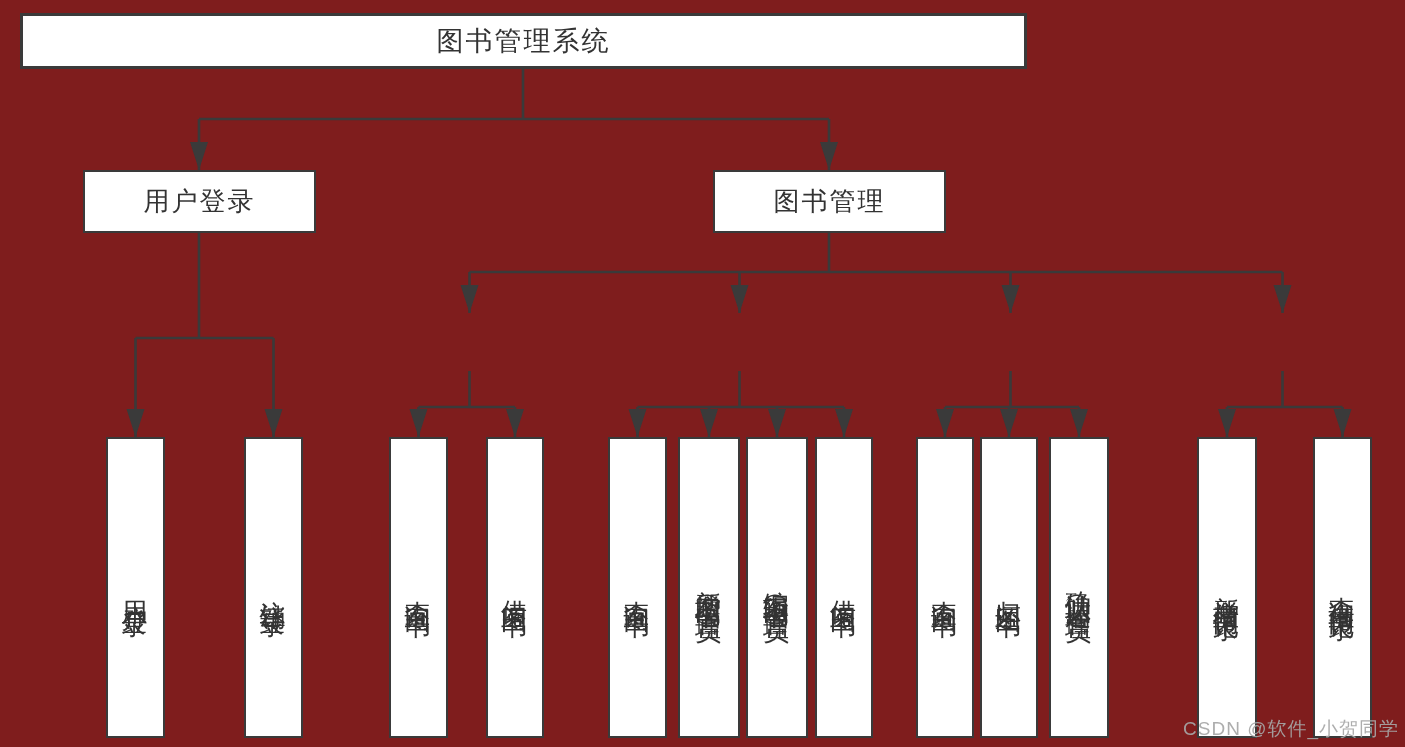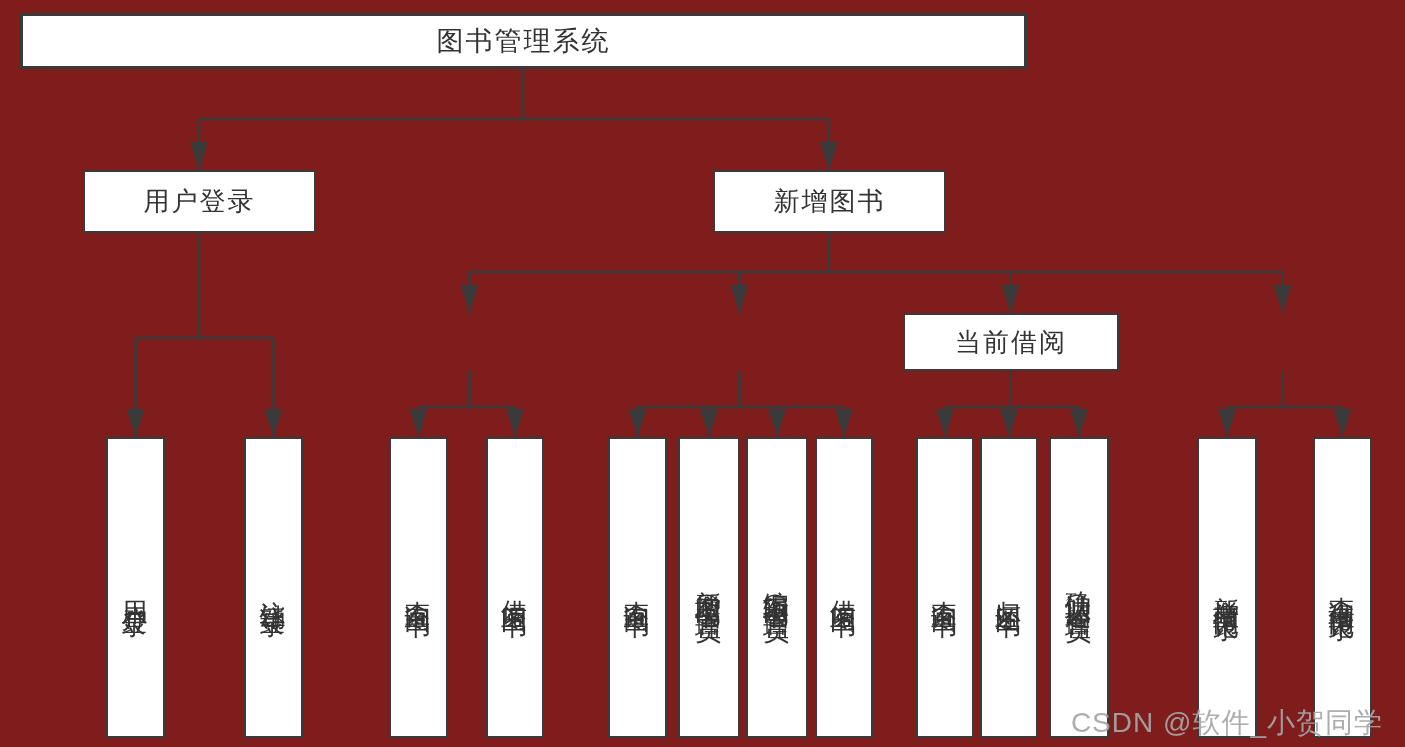--- a/index.html
+++ b/index.html
@@ -32,23 +32,23 @@
   .h-box { font-size: 26px; letter-spacing: 2px; }
   .root-box { border-width: 3px; font-size: 27px; }
   .v-box {
     writing-mode: vertical-rl;
     text-orientation: mixed;
     font-size: 26px;
     letter-spacing: 4px;
   }
   .watermark {
     position: absolute;
-    right: 22px;
+    right: 6px;
     bottom: 5px;
-    font-size: 28px;
+    font-size: 19px;
     letter-spacing: 1px;
     color: rgba(166, 166, 166, 0.92);
     z-index: 5;
   }
 </style>
 </head>
 <body>
 
 <div class="stage">
 
@@ -73,23 +73,22 @@
              M135.5 437 l-9 -28 h18 z M273.5 437 l-9 -28 h18 z
              M418.5 437 l-9 -28 h18 z M515 437 l-9 -28 h18 z
              M637.5 437 l-9 -28 h18 z M709 437 l-9 -28 h18 z M777 437 l-9 -28 h18 z M844 437 l-9 -28 h18 z
              M945 437 l-9 -28 h18 z M1009 437 l-9 -28 h18 z M1079 437 l-9 -28 h18 z
              M1227 437 l-9 -28 h18 z M1342.5 437 l-9 -28 h18 z" fill="#3a3a3a" stroke="none"></path>
   </svg>
 
   <div class="box h-box root-box" style="left:20px;top:13px;width:1007px;height:56px">图书管理系统</div>
 
   <div class="box h-box" style="left:83px;top:170px;width:233px;height:63px">用户登录</div>
-  <div class="box h-box" style="left:713px;top:170px;width:233px;height:63px">新增图书</div>
+  <div class="box h-box" style="left:713px;top:170px;width:233px;height:63px">图书管理</div>
 
-  <div class="box h-box" style="left:903px;top:313px;width:216px;height:58px">当前借阅</div>
 
   <div class="box v-box" style="left:106px;top:437px;width:59px;height:301px">用户登录</div>
   <div class="box v-box" style="left:244px;top:437px;width:59px;height:301px">注销登录</div>
 
   <div class="box v-box" style="left:389px;top:437px;width:59px;height:301px">查询图书</div>
   <div class="box v-box" style="left:486px;top:437px;width:58px;height:301px">借阅图书</div>
 
   <div class="box v-box" style="left:608px;top:437px;width:59px;height:301px">查询图书</div>
   <div class="box v-box" style="left:678px;top:437px;width:62px;height:301px">新增图书（管理员）</div>
   <div class="box v-box" style="left:746px;top:437px;width:62px;height:301px">编辑图书（管理员）</div>

